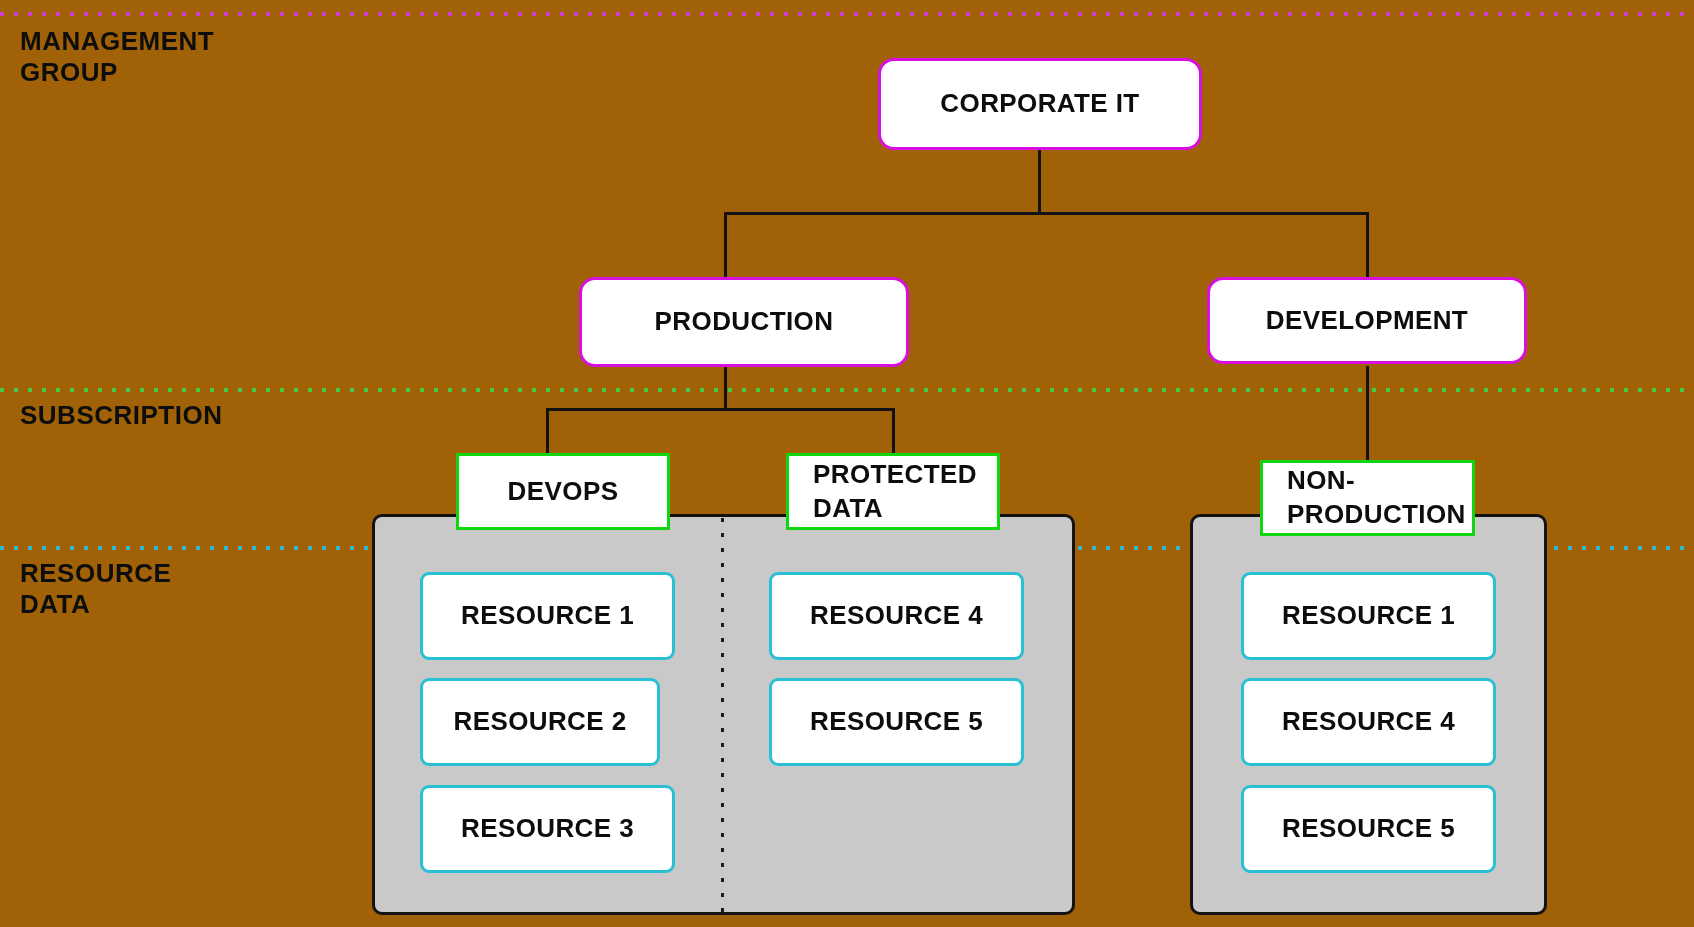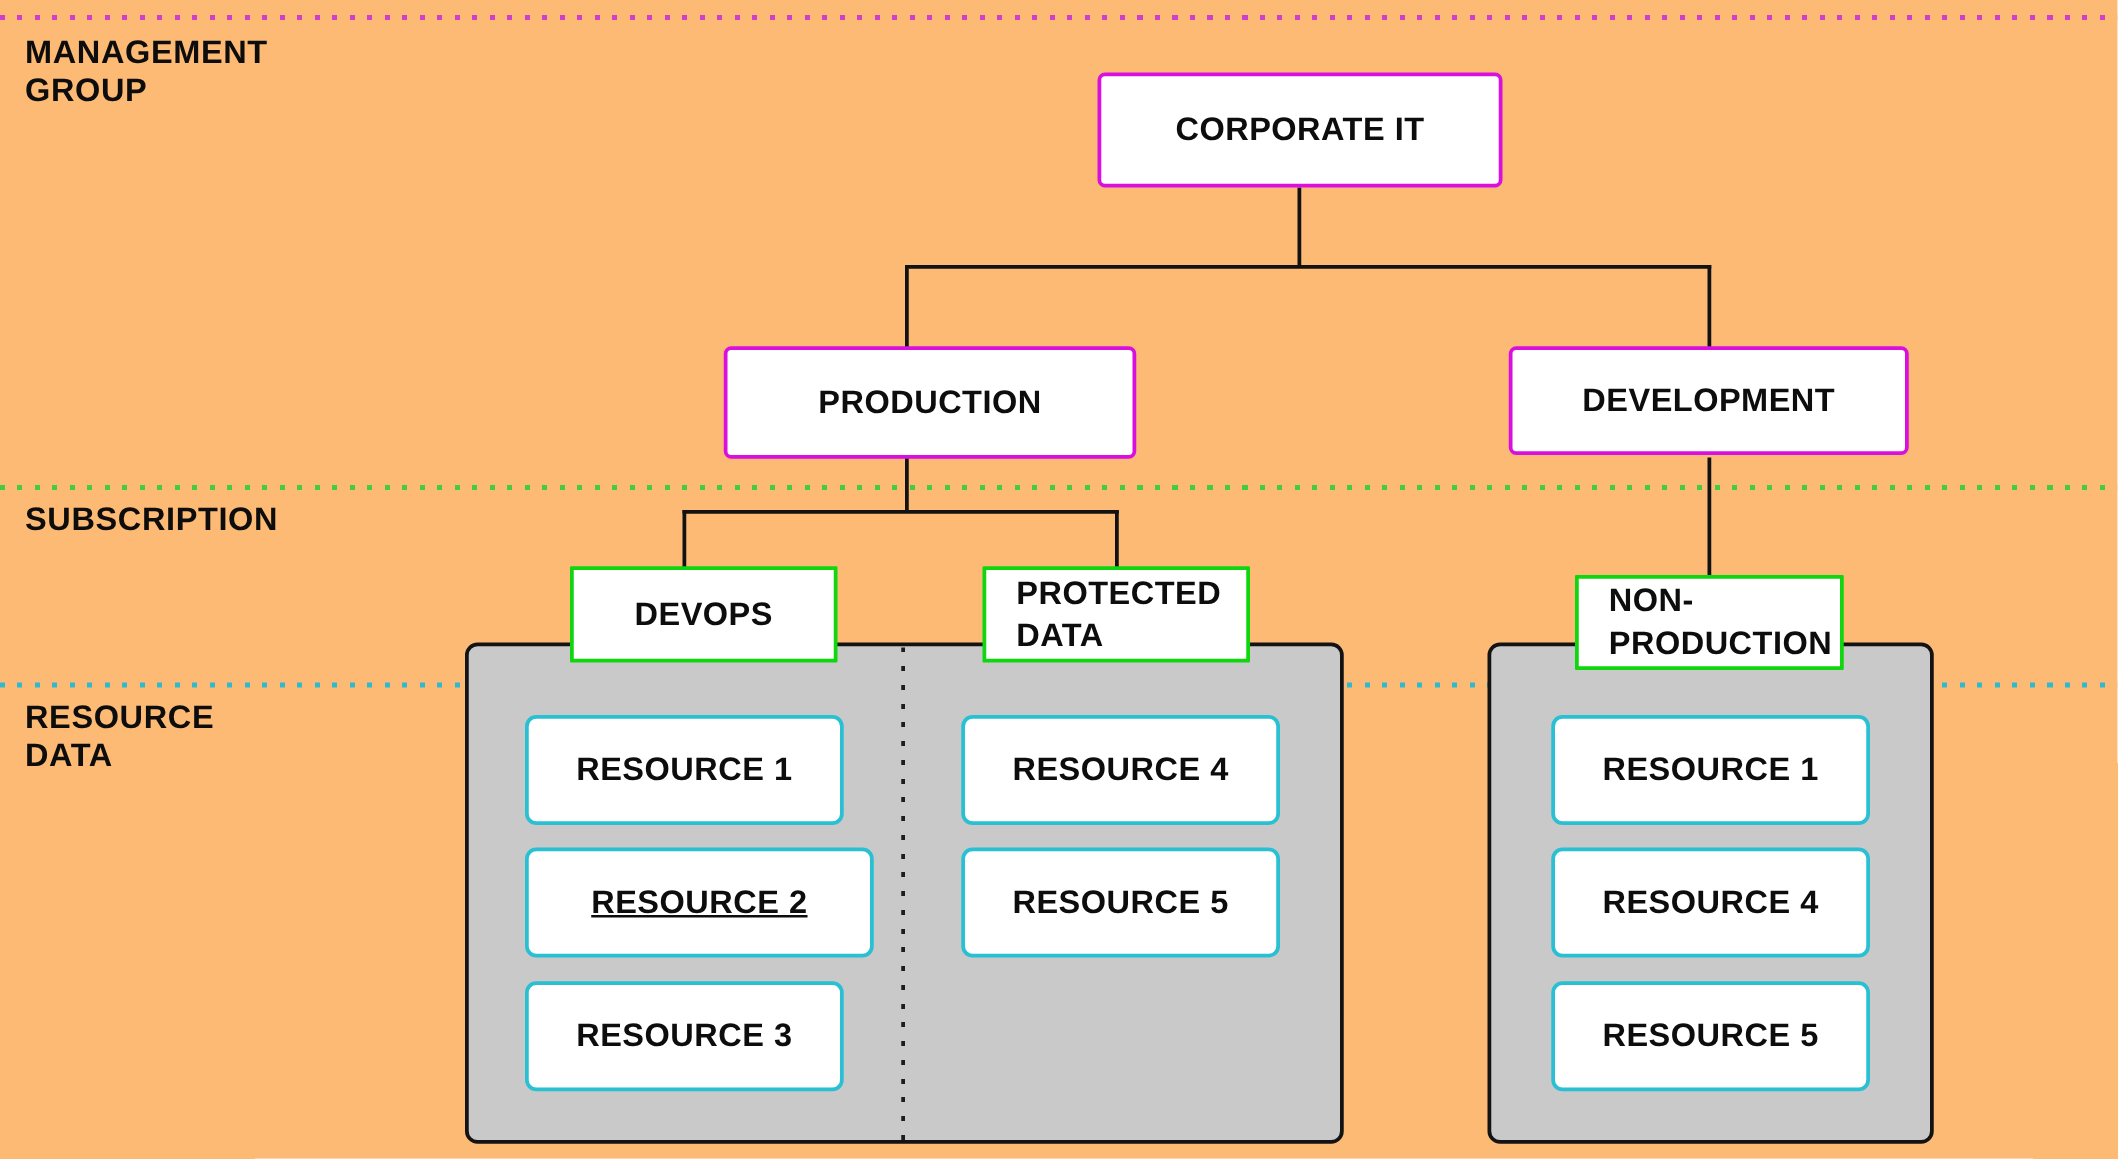--- a/index.html
+++ b/index.html
@@ -1,38 +1,38 @@
 <!DOCTYPE html>
 <html style="--magenta_border: #D90FDF; --magenta_dot: #CE3FCE; --green_border: #0FD60F; --green_dot: #43CB43; --cyan_border: #29C0D4; --cyan_dot: #30B9CD; --gray_fill: #C9C9C9; --container_border: #131313; --connector: #121212; --text: #0D0D0D;"><head>
 <meta charset="utf-8">
 <style>
   html,body{margin:0;padding:0;background:#ffffff;}
   .canvas{
-    position:relative;width:1694px;height:927px;background:#fdba74;overflow:hidden;
+    position:relative;width:1694px;height:927px;background:#a16207;overflow:hidden;
     font-family:"Liberation Sans","DejaVu Sans",sans-serif;color:var(--text,#0d0d0d);
   }
   
   .hdots{position:absolute;left:0;width:1694px;height:4px;z-index:1;}
   .hdots.magenta{background:repeating-linear-gradient(to right,var(--magenta_dot) 0 4px,transparent 4px 14px);}
   .hdots.green{background:repeating-linear-gradient(to right,var(--green_dot) 0 4px,transparent 4px 14px);}
   .hdots.cyan{background:repeating-linear-gradient(to right,var(--cyan_dot) 0 4px,transparent 4px 14px);}
   
   .band-label{
     position:absolute;left:20px;font-weight:bold;font-size:26px;line-height:1.18;
     letter-spacing:.5px;z-index:5;white-space:pre-line;
   }
   
   .line{position:absolute;background:var(--connector);z-index:2;}
   
   .node{
     position:absolute;background:#ffffff;display:flex;align-items:center;justify-content:center;
     font-weight:bold;font-size:26px;letter-spacing:.4px;z-index:4;box-sizing:border-box;
     text-align:center;line-height:1.3;
   }
-  .node.mgmt{border:3px solid var(--magenta_border);border-radius:6px;}
+  .node.mgmt{border:3px solid var(--magenta_border);border-radius:16px;}
   .node.sub{border:3px solid var(--green_border);border-radius:1px;}
   .node.sub.leftalign{justify-content:flex-start;text-align:left;padding-left:24px;padding-right:8px;}
   .node.res{border:3px solid var(--cyan_border);border-radius:9px;justify-content:center;}
   
   .rg-container{
     position:absolute;background:var(--gray_fill);border:3px solid var(--container_border);
     border-radius:10px;z-index:3;box-sizing:border-box;
   }
   .vdots{
     position:absolute;width:3px;z-index:3;
@@ -84,21 +84,21 @@
   <div class="node sub leftalign" style="left:1260px;top:460px;width:215px;height:76px;">
     <span>NON-PRODUCTION</span>
   </div>
   <div class="node sub leftalign" style="left:786px;top:453px;width:214px;height:77px;">
     <span>PROTECTED DATA</span>
   </div>
 
   <div class="node res" style="left:420px;top:572px;width:255px;height:88px;">
     <span>RESOURCE 1</span>
   </div>
-  <div class="node res" style="left:420px;top:678px;width:279px;height:88px;text-decoration:underline;">
+  <div class="node res" style="left:420px;top:678px;width:240px;height:88px;">
     <span>RESOURCE 2</span>
   </div>
   <div class="node res" style="left:420px;top:785px;width:255px;height:88px;">
     <span>RESOURCE 3</span>
   </div>
 
   <div class="node res" style="left:769px;top:572px;width:255px;height:88px;">
     <span>RESOURCE 4</span>
   </div>
   <div class="node res" style="left:769px;top:678px;width:255px;height:88px;">

